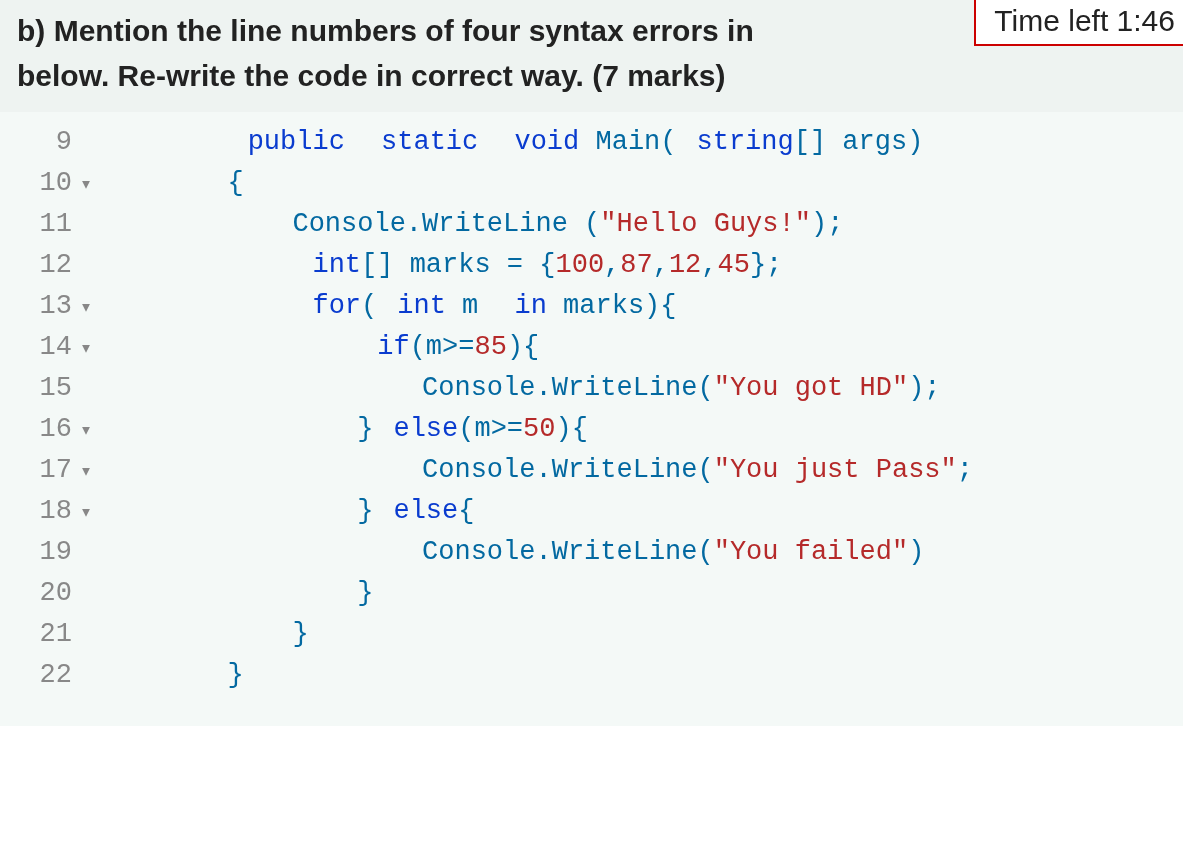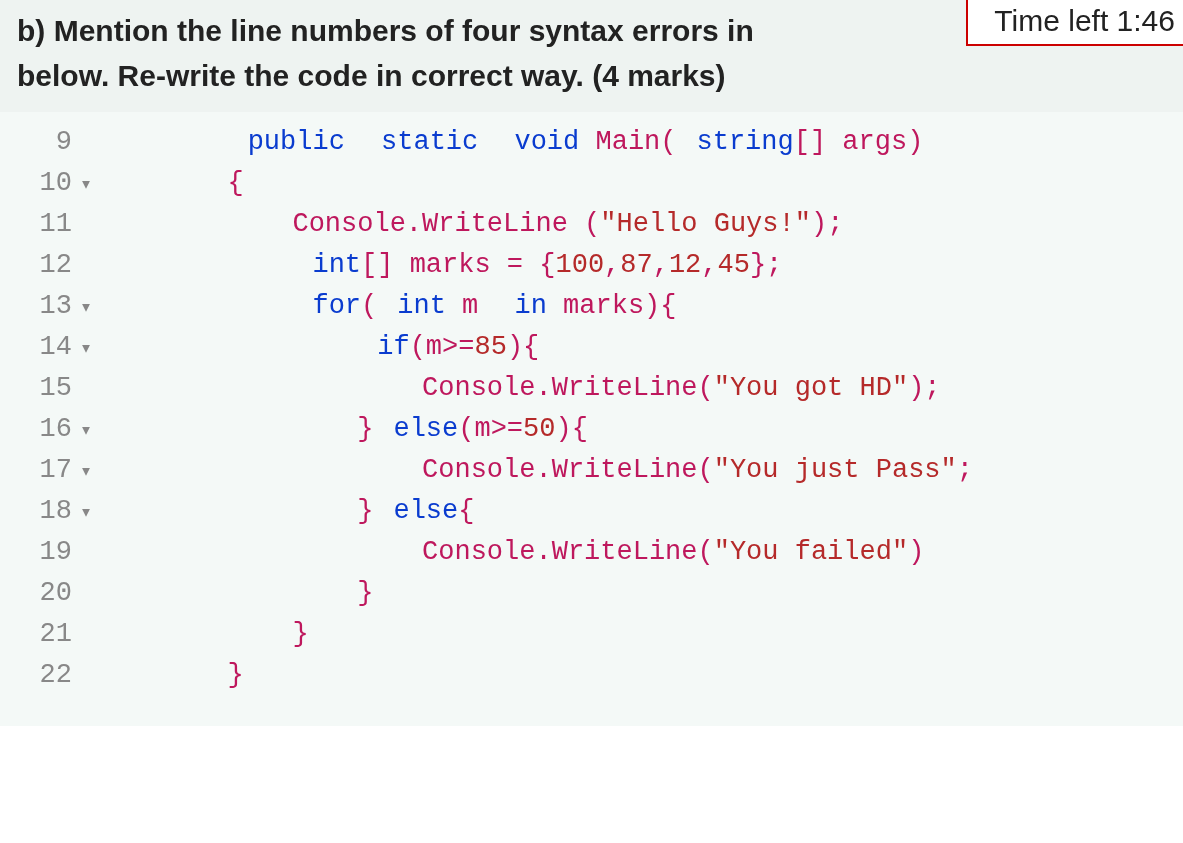--- a/index.html
+++ b/index.html
@@ -27,21 +27,21 @@
       padding-left: 17px;
     }
     .timer-box {
       position: absolute;
       top: 0;
       right: 0;
       background: #ffffff;
       border: 2px solid #c00;
       border-top: none;
       border-right: none;
-      padding: 4px 8px 6px 26px;
+      padding: 4px 8px 6px 18px;
       font-size: 30px;
       color: #222;
       font-weight: normal;
     }
     .code-area {
       background: #f4f9f7;
       font-family: "Courier New", Courier, monospace;
       font-size: 27px;
       line-height: 1.52;
       padding: 10px 0 30px 0;
@@ -67,28 +67,28 @@
       flex-shrink: 0;
       user-select: none;
     }
     .code-content {
       flex: 1;
       color: #333;
     }
     .kw { color: #0a3ccf; margin-left: 20px; }
     .str { color: #b52a2a; }
     .num { color: #b52a2a; }
-    .plain { color: #be185d; }
+    .plain { color: #0369a1; }
   </style>
 </head>
 <body>
 
 <div class="header">
   <div class="timer-box">
     <span>Time left 1:46</span>
   </div>
   <div class="question-text">
     <span>b) Mention the line numbers of four syntax errors in</span><br>
-    <span>below. Re-write the code in correct way. (4 marks)</span>
+    <span>below. Re-write the code in correct way. (7 marks)</span>
   </div>
 </div>
 
 <div class="code-area" id="code-area"><div class="code-line"><span class="gutter">9</span><span class="fold"> </span><span class="code-content"><span class="plain">        </span><span class="kw">public</span><span class="plain"> </span><span class="kw">static</span><span class="plain"> </span><span class="kw">void</span><span class="plain"> Main(</span><span class="kw">string</span><span class="plain">[] args)</span></span></div><div class="code-line"><span class="gutter">10</span><span class="fold">▾</span><span class="code-content"><span class="plain">        {</span></span></div><div class="code-line"><span class="gutter">11</span><span class="fold"> </span><span class="code-content"><span class="plain">            Console.WriteLine (</span><span class="str">"Hello Guys!"</span><span class="plain">);</span></span></div><div class="code-line"><span class="gutter">12</span><span class="fold"> </span><span class="code-content"><span class="plain">            </span><span class="kw">int</span><span class="plain">[] marks = {</span><span class="num">100</span><span class="plain">,</span><span class="num">87</span><span class="plain">,</span><span class="num">12</span><span class="plain">,</span><span class="num">45</span><span class="plain">};</span></span></div><div class="code-line"><span class="gutter">13</span><span class="fold">▾</span><span class="code-content"><span class="plain">            </span><span class="kw">for</span><span class="plain">(</span><span class="kw">int</span><span class="plain"> m </span><span class="kw">in</span><span class="plain"> marks){</span></span></div><div class="code-line"><span class="gutter">14</span><span class="fold">▾</span><span class="code-content"><span class="plain">                </span><span class="kw">if</span><span class="plain">(m&gt;=</span><span class="num">85</span><span class="plain">){</span></span></div><div class="code-line"><span class="gutter">15</span><span class="fold"> </span><span class="code-content"><span class="plain">                    Console.WriteLine(</span><span class="str">"You got HD"</span><span class="plain">);</span></span></div><div class="code-line"><span class="gutter">16</span><span class="fold">▾</span><span class="code-content"><span class="plain">                }</span><span class="kw">else</span><span class="plain">(m&gt;=</span><span class="num">50</span><span class="plain">){</span></span></div><div class="code-line"><span class="gutter">17</span><span class="fold">▾</span><span class="code-content"><span class="plain">                    Console.WriteLine(</span><span class="str">"You just Pass"</span><span class="plain">;</span></span></div><div class="code-line"><span class="gutter">18</span><span class="fold">▾</span><span class="code-content"><span class="plain">                }</span><span class="kw">else</span><span class="plain">{</span></span></div><div class="code-line"><span class="gutter">19</span><span class="fold"> </span><span class="code-content"><span class="plain">                    Console.WriteLine(</span><span class="str">"You failed"</span><span class="plain">)</span></span></div><div class="code-line"><span class="gutter">20</span><span class="fold"> </span><span class="code-content"><span class="plain">                }</span></span></div><div class="code-line"><span class="gutter">21</span><span class="fold"> </span><span class="code-content"><span class="plain">            }</span></span></div><div class="code-line"><span class="gutter">22</span><span class="fold"> </span><span class="code-content"><span class="plain">        }</span></span></div></div>
 
 </body></html>

